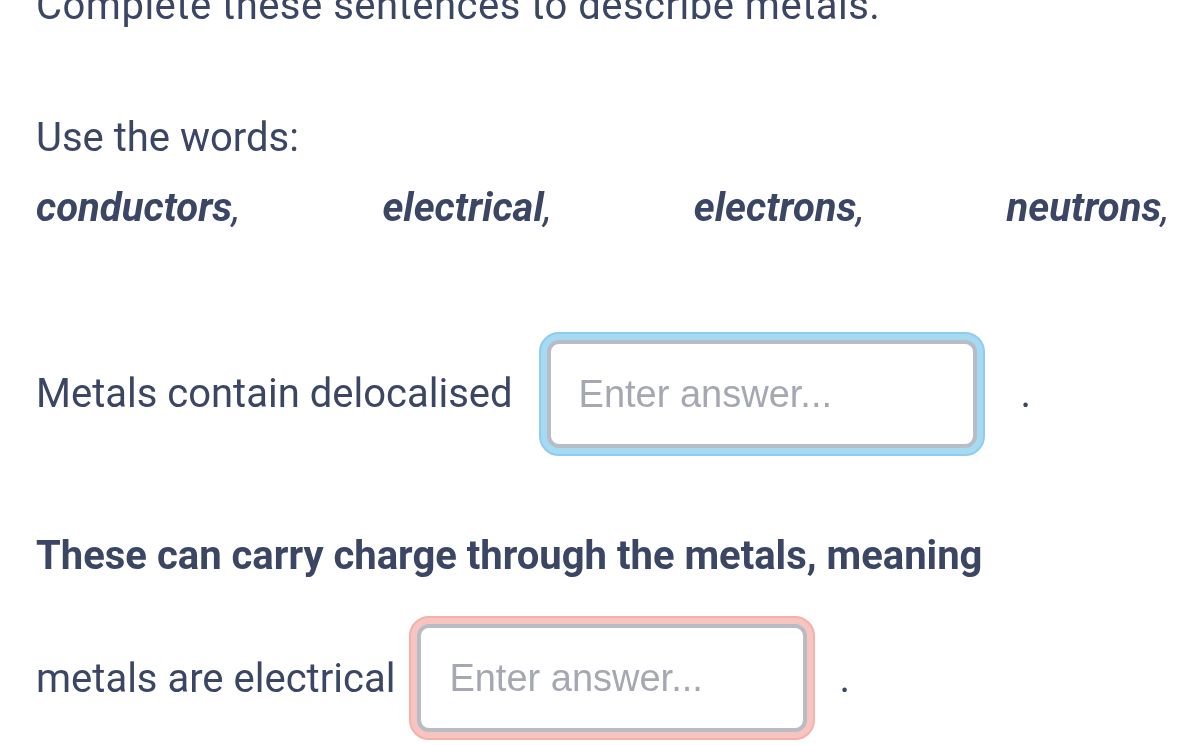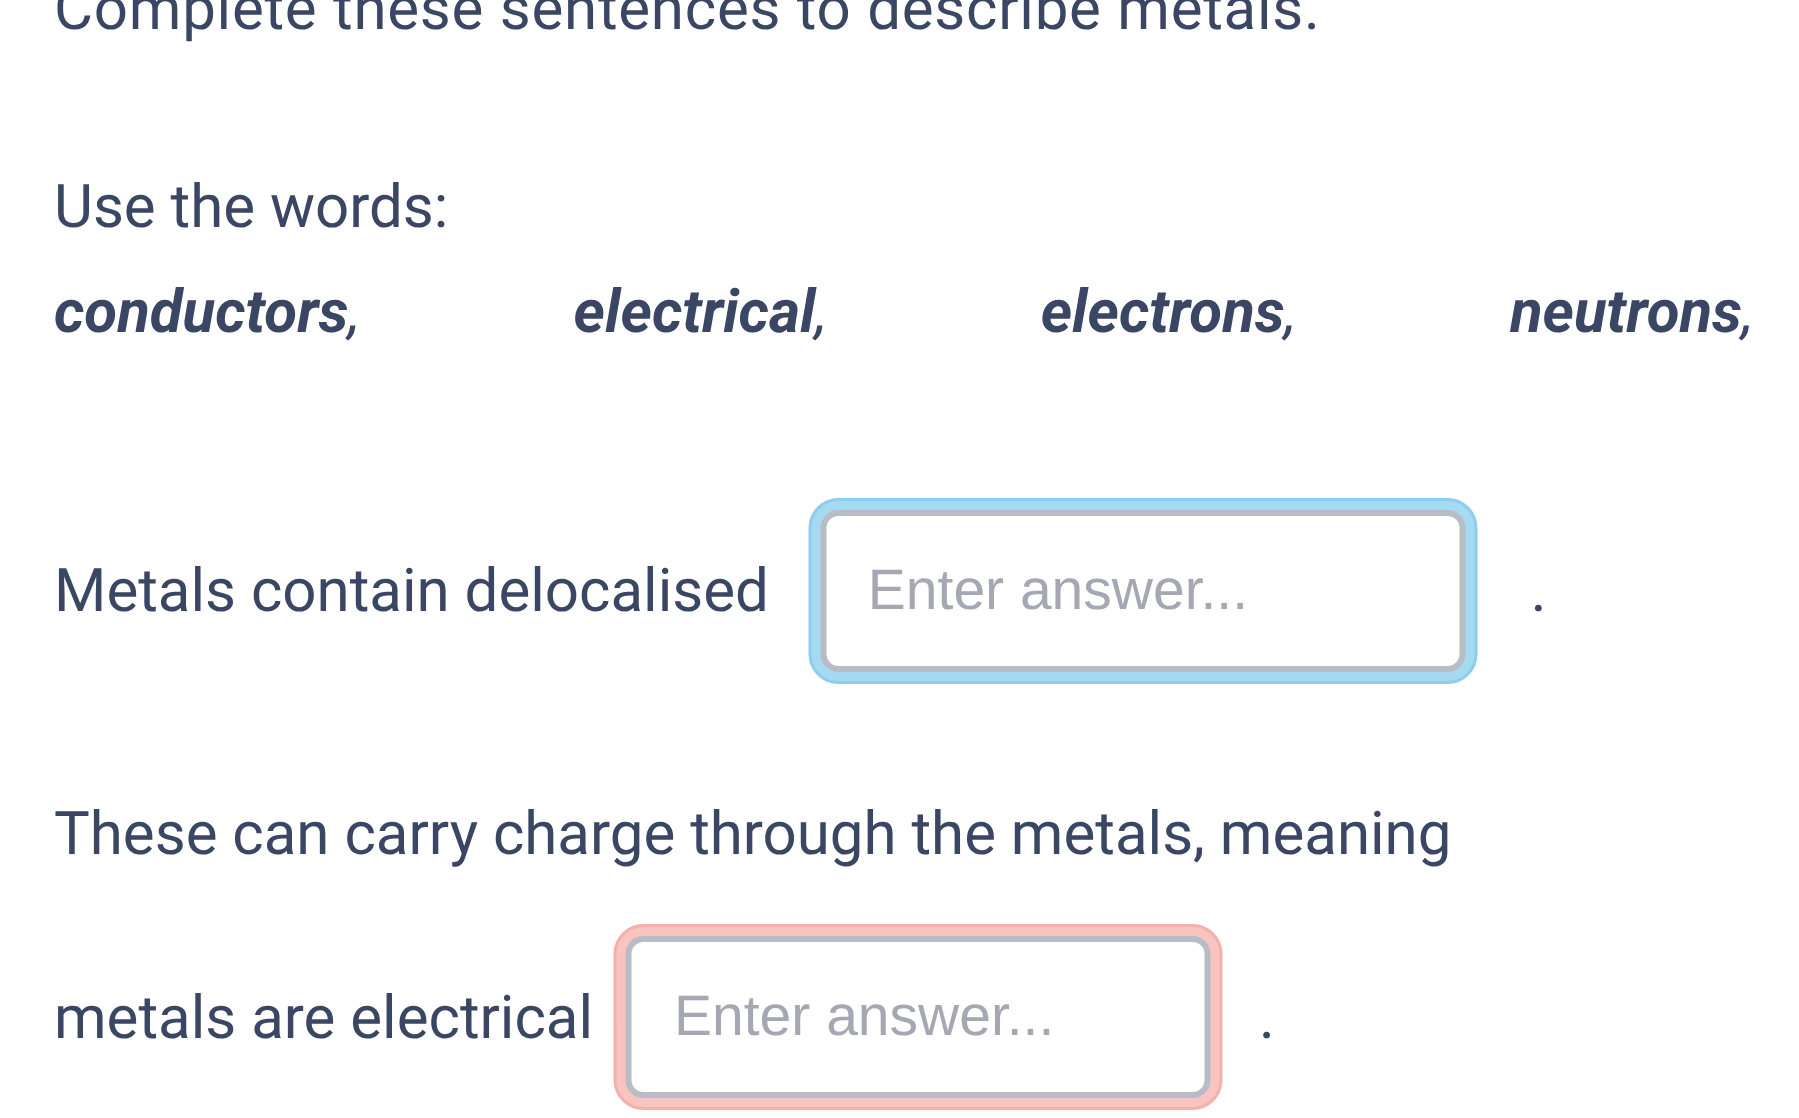--- a/index.html
+++ b/index.html
@@ -50,20 +50,21 @@
     font-size: 40px;
     line-height: 1.5;
     color: #3a4664;
     display: flex;
     flex-wrap: wrap;
     align-items: center;
     gap: 12px;
   }
   .sentence-block2 {
     margin-top: 70px;
+    font-weight: bold;
   }
   .frag {
     display: inline;
   }
   .answer-wrap {
     display: inline-flex;
     align-items: flex-start;
     padding: 6px;
     border-radius: 20px;
     margin: 0 14px;

